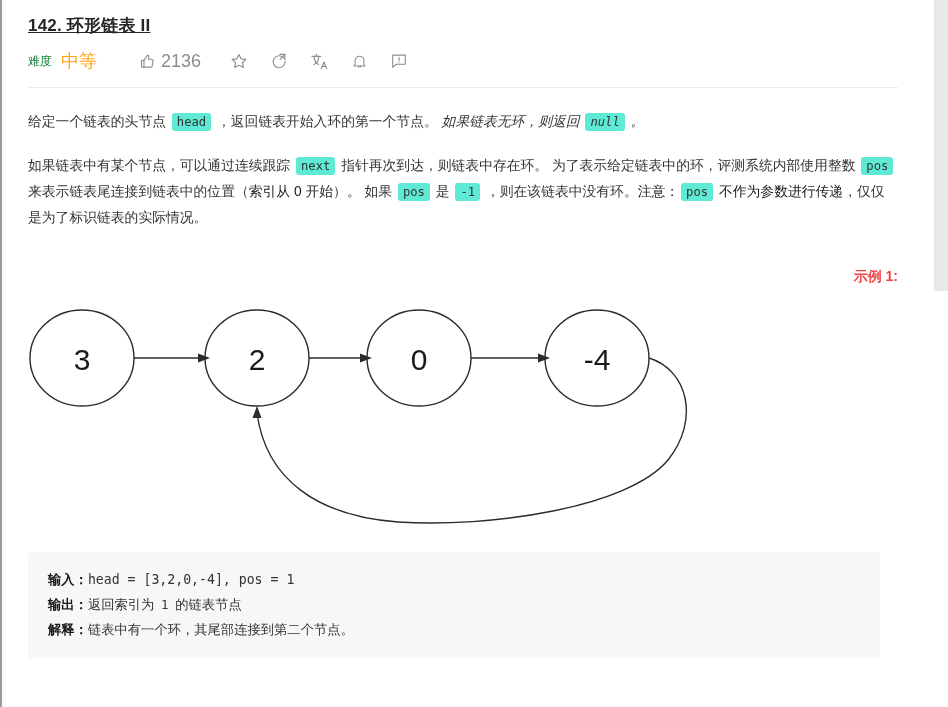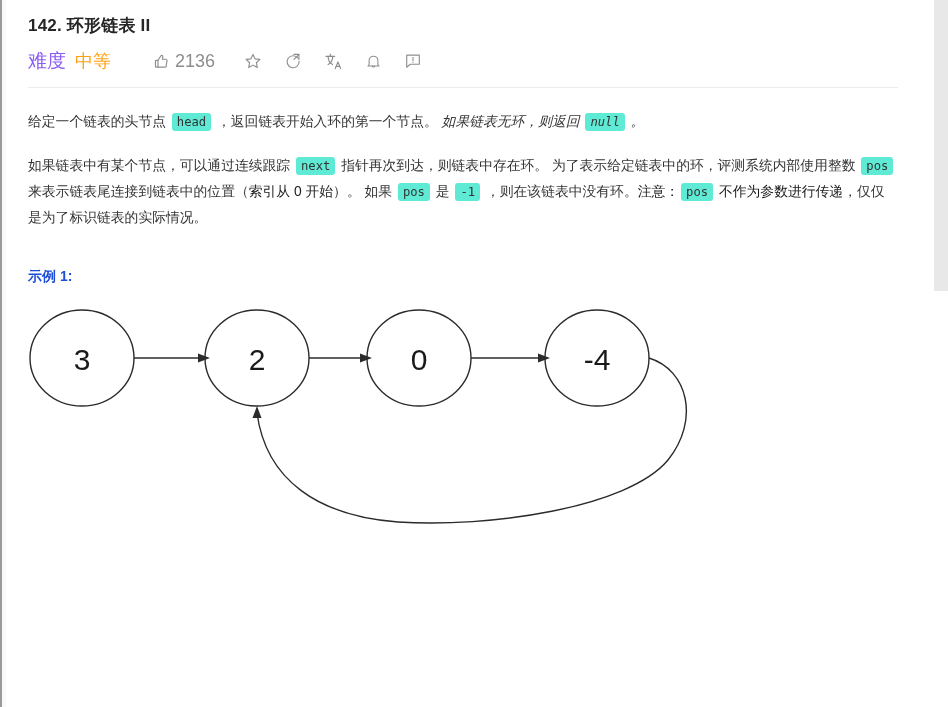--- a/index.html
+++ b/index.html
@@ -44,31 +44,32 @@
     padding: 14px 22px 0 22px;
   }
   .title {
     font-size: 17px;
     font-weight: 700;
     color: #262626;
     letter-spacing: .2px;
     line-height: 24px;
     margin: 0 0 0 0;
     white-space: nowrap;
+    text-decoration: underline;
   }
   .meta-row {
     display: flex;
     align-items: center;
     height: 34px;
     margin-top: 6px;
     gap: 0px;
   }
   .meta-label {
-    font-size: 19px;
-    color: #8b5cf6;
+    font-size: 12px;
+    color: #15803d;
     margin-right: 9px;
   }
   .meta-diff {
     font-size: 18px;
     color: #ffa116;
   }
   .icon-group {
     display: flex;
     align-items: center;
     margin-left: 30px;
@@ -116,22 +117,23 @@
     border-radius: 3px;
     padding: 2px 5px;
     margin: 0 2px;
   }
   .em { font-style: italic; text-align: right; }
   .strong { font-weight: 400; color: #1a1a1a; }
 
   .section-title {
     font-size: 14px;
     font-weight: 700;
-    color: #1d4ed8;
+    color: #ef4444;
     margin: 38px 0 0 0;
+    text-align: right;
   }
 
   
   .diagram {
     margin-top: 14px;
     width: 700px;
     height: 230px;
   }
 
   
@@ -289,20 +291,27 @@
 
       <g font-family="Liberation Sans, DejaVu Sans, sans-serif" font-size="30" fill="#1a1a1a" text-anchor="middle" dominant-baseline="central">
         <text x="54" y="59">3</text>
         <text x="229" y="59">2</text>
         <text x="391" y="59">0</text>
         <text x="569" y="59">-4</text>
       </g>
     </svg>
 
     
+    <div class="example-box">
+      <div class="ex-line"><span class="ex-key">输入：</span><span class="ex-mono">head = [3,2,0,-4], pos = 1</span></div>
+
+      <div class="ex-line"><span class="ex-key">输出：</span><span>返回索引为 </span><span class="ex-inline-code">1</span><span> 的链表节点</span></div>
+
+      <div class="ex-line"><span class="ex-key">解释：</span><span>链表中有一个环，其尾部连接到第二个节点。</span></div>
+    </div>
 
     
 
   </div>
 </div>
 
 <div class="scrollbar-track">
   <div class="scrollbar-thumb"></div>
 </div>
 

